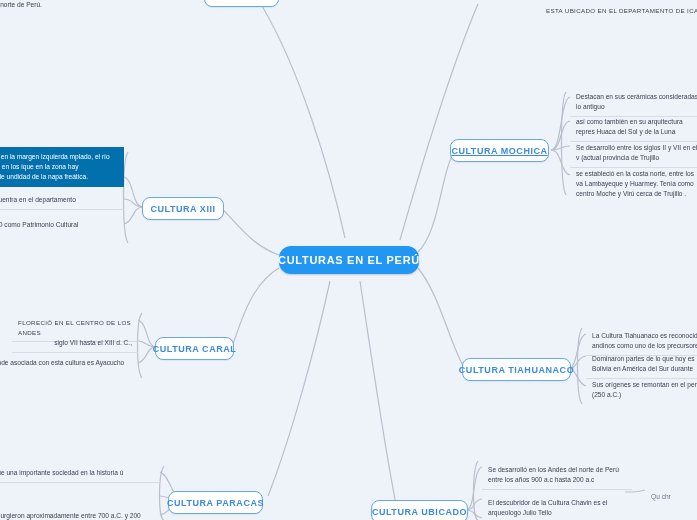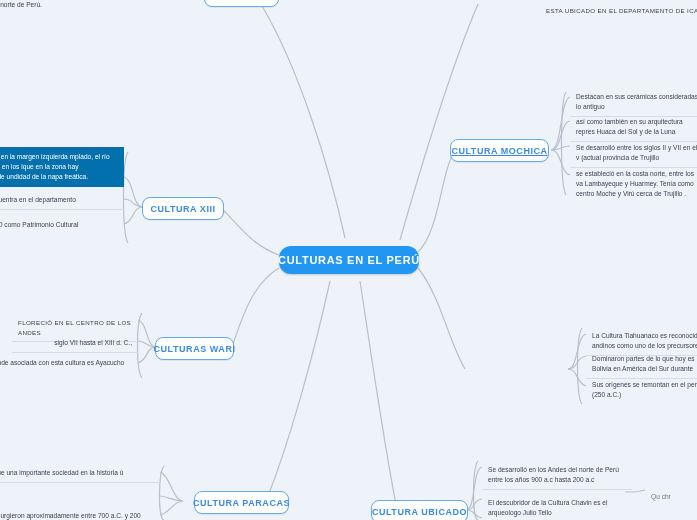--- a/index.html
+++ b/index.html
@@ -170,43 +170,46 @@
     <span>terraza aluvial, en la margen izquierda mplado, el río lleva agua sólo en los ique en la zona hay afloramientos de undidad de la napa freática.</span>
   </div>
   <div class="leaf" style="left:-50px; top:191px; width:174px;">
     <span>a Caral se encuentra en el departamento</span>
   </div>
   <div class="leaf no-rule" style="left:-50px; top:216px; width:174px;">
     <span>por la UNESCO como Patrimonio Cultural</span>
   </div>
 
   <div class="branch-node" style="left:155px; top:337px; width:77px; height:21px;">
-    <span>CULTURAS WARI</span>
+    <span>CULTURA CARAL</span>
   </div>
   <div class="leaf caps" style="left:12px; top:314px; width:126px;">
     <span>FLORECIÓ EN EL CENTRO DE LOS ANDES</span>
   </div>
   <div class="leaf" style="left:12px; top:334px; width:126px; text-align:right;">
     <span>siglo VII hasta el XIII d. C.,</span>
   </div>
   <div class="leaf no-rule" style="left:-18px; top:354px; width:156px;">
     <span>grande asociada con esta cultura es Ayacucho</span>
   </div>
 
+  <div class="branch-node" style="left:462px; top:358px; width:107px; height:21px;">
+    <span>CULTURA TIAHUANACO</span>
+  </div>
   <div class="leaf" style="left:586px; top:327px; width:125px;">
     <span>La Cultura Tiahuanaco es reconocid andinos como uno de los precursore</span>
   </div>
   <div class="leaf" style="left:586px; top:350px; width:125px;">
     <span>Dominaron partes de lo que hoy es Bolivia en América del Sur durante</span>
   </div>
   <div class="leaf no-rule" style="left:586px; top:376px; width:125px;">
     <span>Sus orígenes se remontan en el peri (250 a.C.)</span>
   </div>
 
-  <div class="branch-node" style="left:194px; top:491px; width:93px; height:21px;">
+  <div class="branch-node" style="left:168px; top:491px; width:93px; height:21px;">
     <span>CULTURA PARACAS</span>
   </div>
   <div class="leaf caps no-rule" style="left:540px; top:2px; width:165px;">
     <span>ESTA UBICADO EN EL DEPARTAMENTO DE ICA</span>
   </div>
   <div class="leaf" style="left:-48px; top:464px; width:208px;">
     <span>ura Paracas fue una importante sociedad en la historia ú</span>
   </div>
   <div class="leaf no-rule" style="left:-10px; top:507px; width:170px;">
     <span>Surgieron aproximadamente entre 700 a.C. y 200 d.C.</span>

